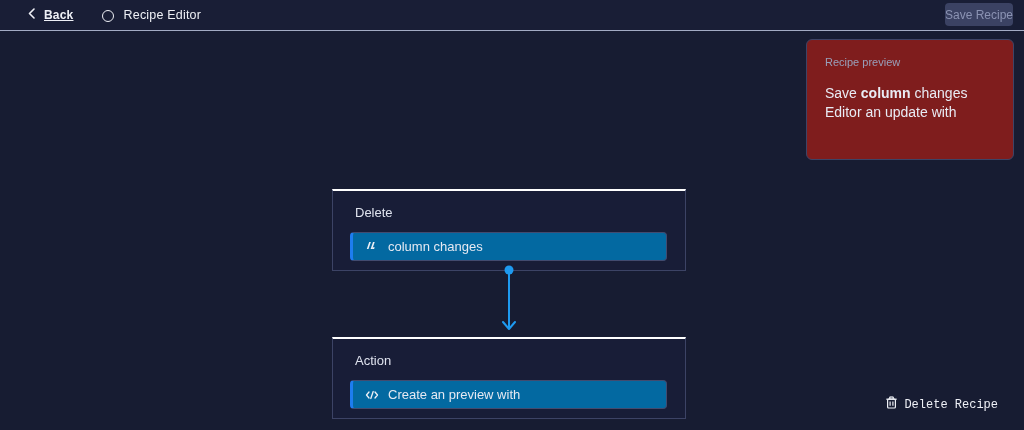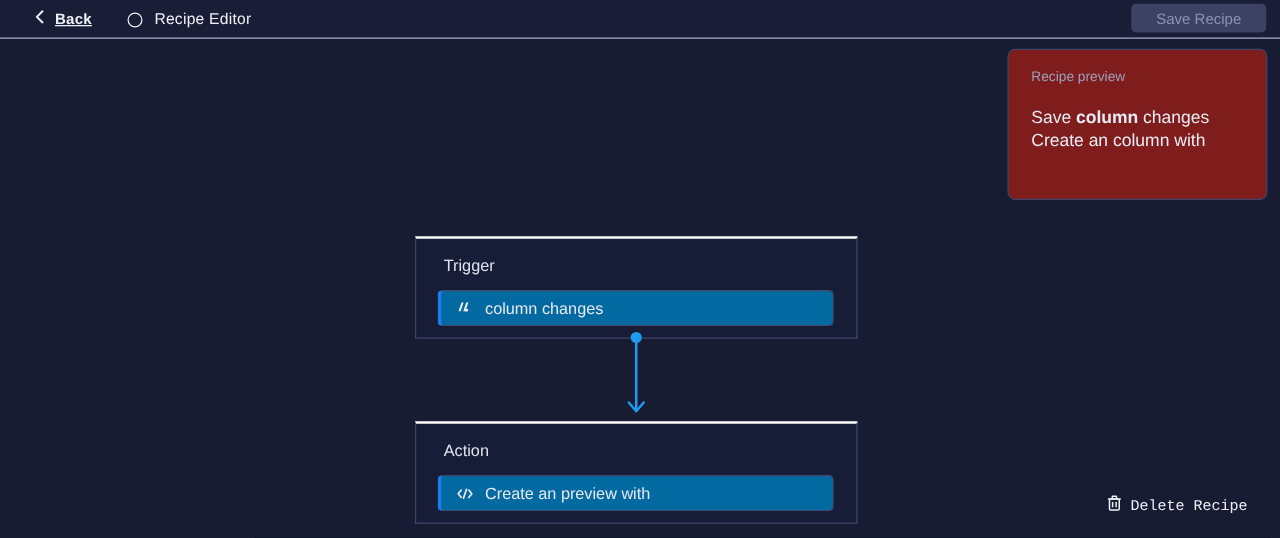--- a/index.html
+++ b/index.html
@@ -50,21 +50,21 @@
     width: 12px; height: 12px;
     border: 1.6px solid #eef0f6;
     border-radius: 50%;
     display: inline-block;
   }
   .save-btn {
     position: absolute;
     right: 11px;
     top: 3px;
     height: 23px;
-    padding: 0 20px;
+    padding: 0 0;
     background: #3b4263;
     color: #8b93b3;
     font-size: 12px;
     font-family: "Liberation Sans", sans-serif;
     border: none;
     border-radius: 4px;
     cursor: default;
   }
 
   
@@ -171,25 +171,25 @@
     </div>
     <div class="editor-title">
       <span class="ring-icon"></span>
       <span>Recipe Editor</span>
     </div>
     <button class="save-btn">Save Recipe</button>
   </div>
 
   <div class="preview-card">
     <div class="preview-label">Recipe preview</div>
-    <div class="preview-sentence"><span>Save </span><b>column</b><span> changes Create an column with</span></div>
+    <div class="preview-sentence"><span>Save </span><b>column</b><span> changes Editor an update with</span></div>
   </div>
 
   <div class="node-card trigger">
-    <div class="node-label">Trigger</div>
+    <div class="node-label">Delete</div>
     <div class="node-field">
       <span class="field-icon">
         <svg width="14" height="11" viewBox="0 0 14 11">
           <g fill="#eef0f6">
             <path d="M1.8 8 L4.2 1 L5.9 1 L3.5 8 Z"></path>
             <path d="M5.6 8 L8.0 1 L9.7 1 L7.3 8 Z"></path>
             <rect x="9.6" y="6.2" width="2.1" height="1.9" transform="skewX(-18)"></rect>
           </g>
         </svg>
       </span>

